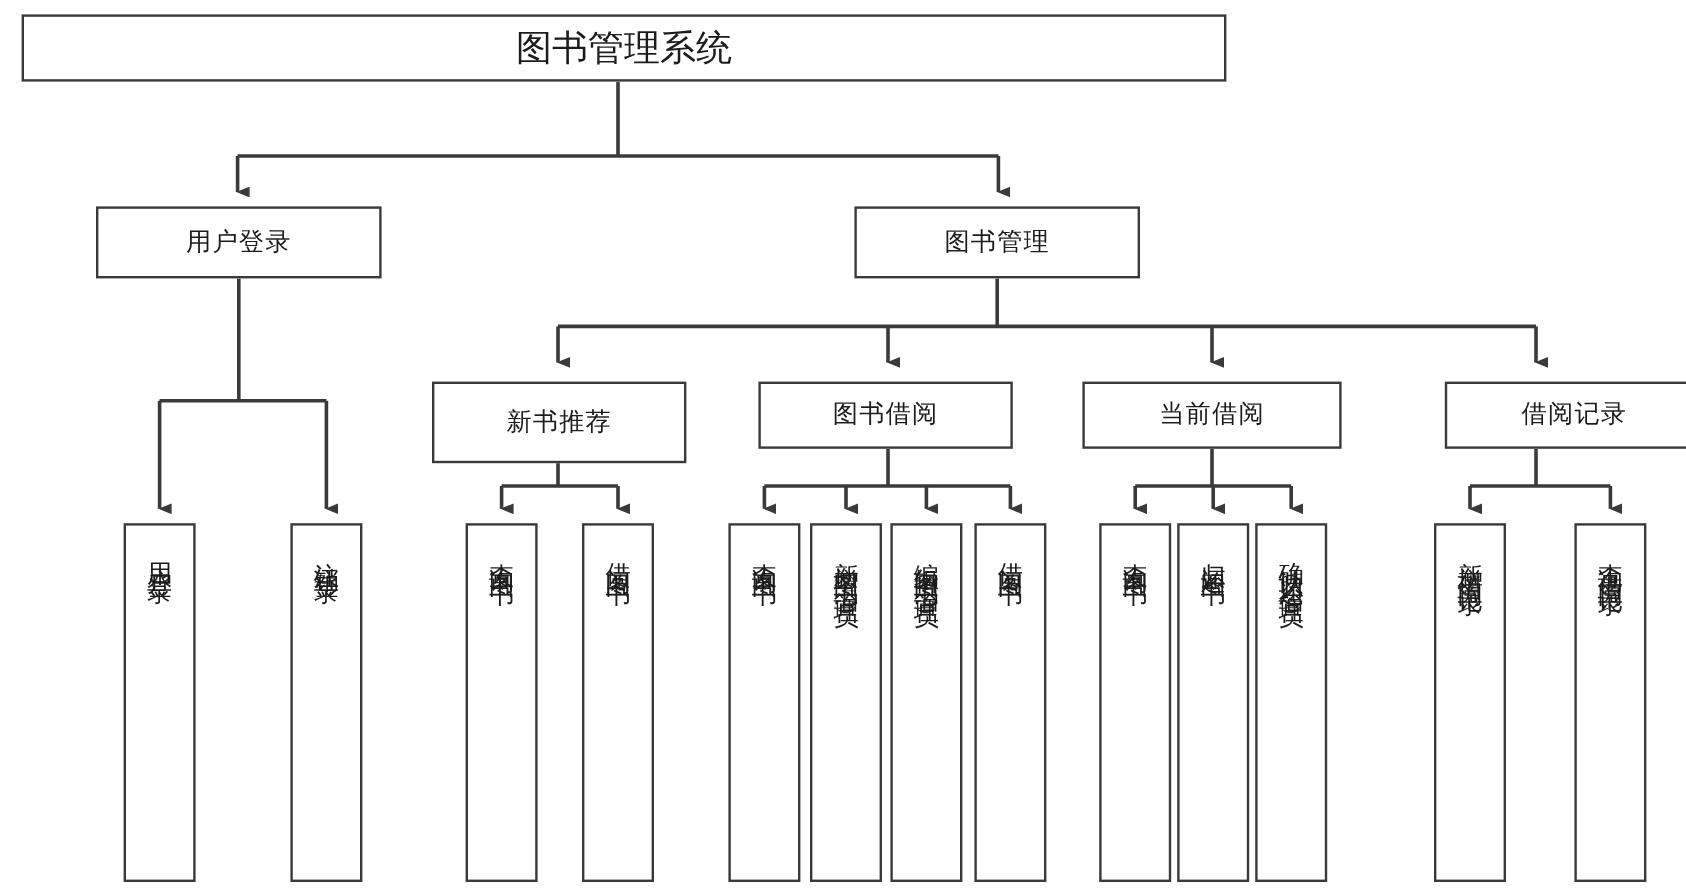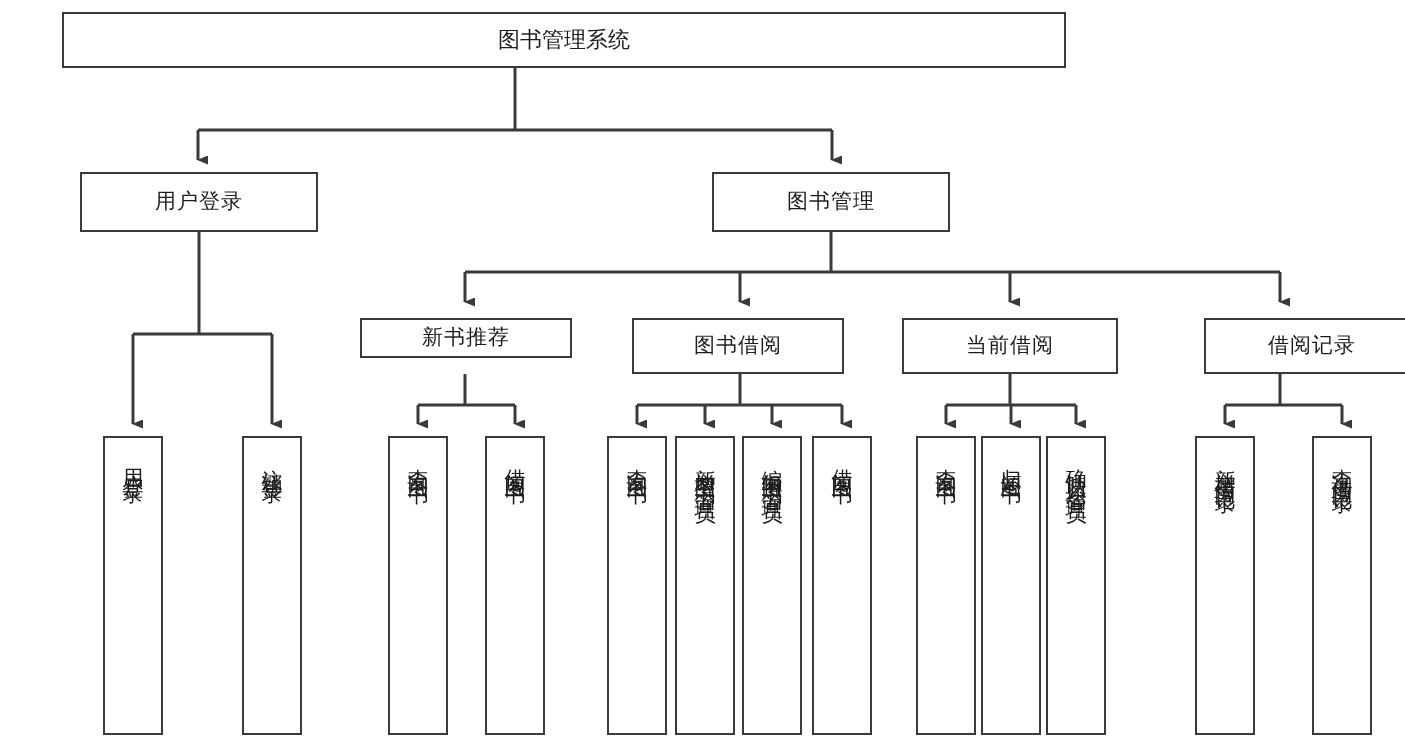--- a/index.html
+++ b/index.html
@@ -36,22 +36,21 @@
     justify-content: center;
     color: #1c1c1c;
     text-align: center;
   }
   .node.h {
     font-size: 21px;
     letter-spacing: 1px;
     line-height: 1.2;
   }
   .node.root {
-    font-size: 22px;
-    margin-left: 44px;
+    font-size: 30px;
   }
   .node.leaf {
     font-size: 21px;
     align-items: flex-start;
     justify-content: center;
     padding-top: 14px;
   }
   .vtext {
     writing-mode: vertical-rl;
     text-orientation: upright;
@@ -128,21 +127,21 @@
     <span>图书管理系统</span>
   </div>
 
   <div class="node h" style="left:80px; top:172px; width:238px; height:60px;">
     <span>用户登录</span>
   </div>
   <div class="node h" style="left:712px; top:172px; width:238px; height:60px;text-align:center;">
     <span>图书管理</span>
   </div>
 
-  <div class="node h" style="left:360px; top:318px; width:212px; height:40px;">
+  <div class="node h" style="left:360px; top:318px; width:212px; height:68px;">
     <span>新书推荐</span>
   </div>
   <div class="node h" style="left:902px; top:318px; width:216px; height:56px;">
     <span>当前借阅</span>
   </div>
   <div class="node h" style="left:632px; top:318px; width:212px; height:56px;">
     <span>图书借阅</span>
   </div>
   <div class="node h" style="left:1172px; top:318px; width:216px; height:56px;margin-left:32px;">
     <span>借阅记录</span>

